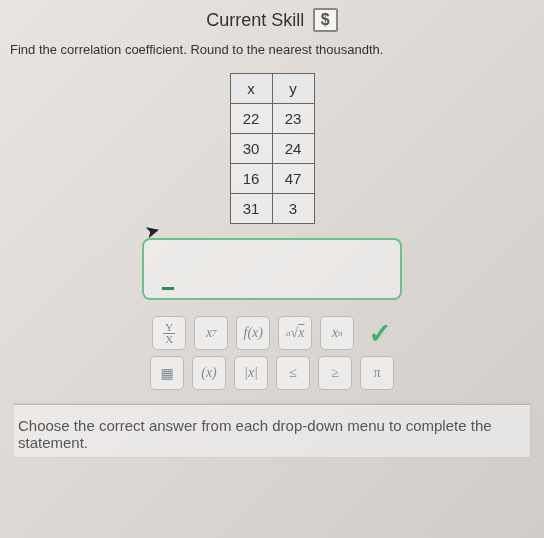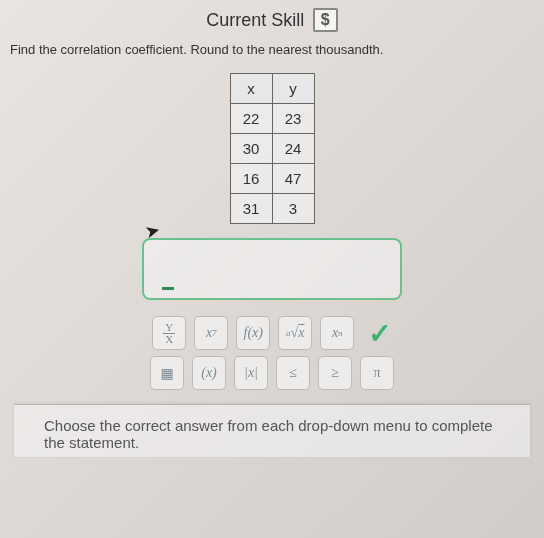--- a/index.html
+++ b/index.html
@@ -122,21 +122,21 @@
       display: flex;
       justify-content: center;
       align-items: center;
       gap: 8px;
     }
     .footer-box {
       margin: 10px 14px 0;
       background: rgba(245,245,245,0.55);
       border-top: 1px solid #b8b4b0;
       box-shadow: 0 -1px 3px rgba(0,0,0,0.08);
-      padding: 12px 30px 6px;
+      padding: 12px 4px 6px;
     }
     .footer-text {
       font-size: 15px;
       color: #555;
     }
     sup { font-size: 0.65em; line-height: 0;}
     .cursor-ptr {
       position: absolute;
       left: 145px;
       top: 220px;

